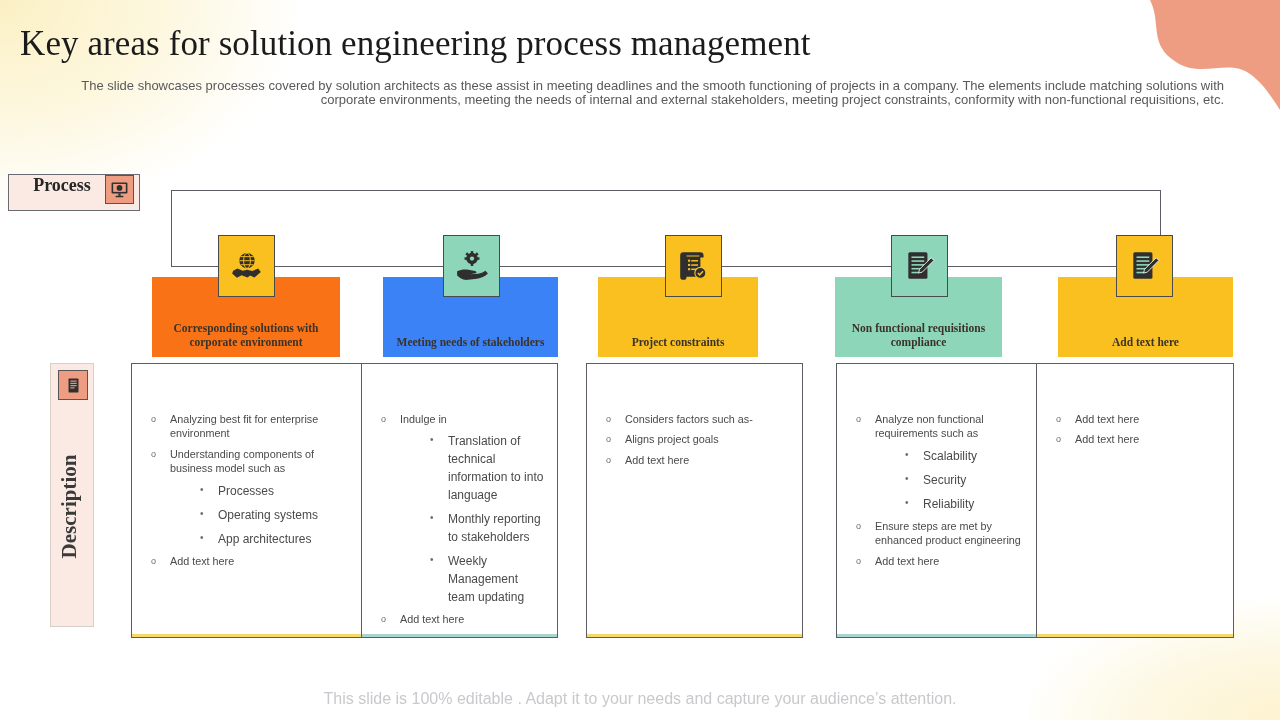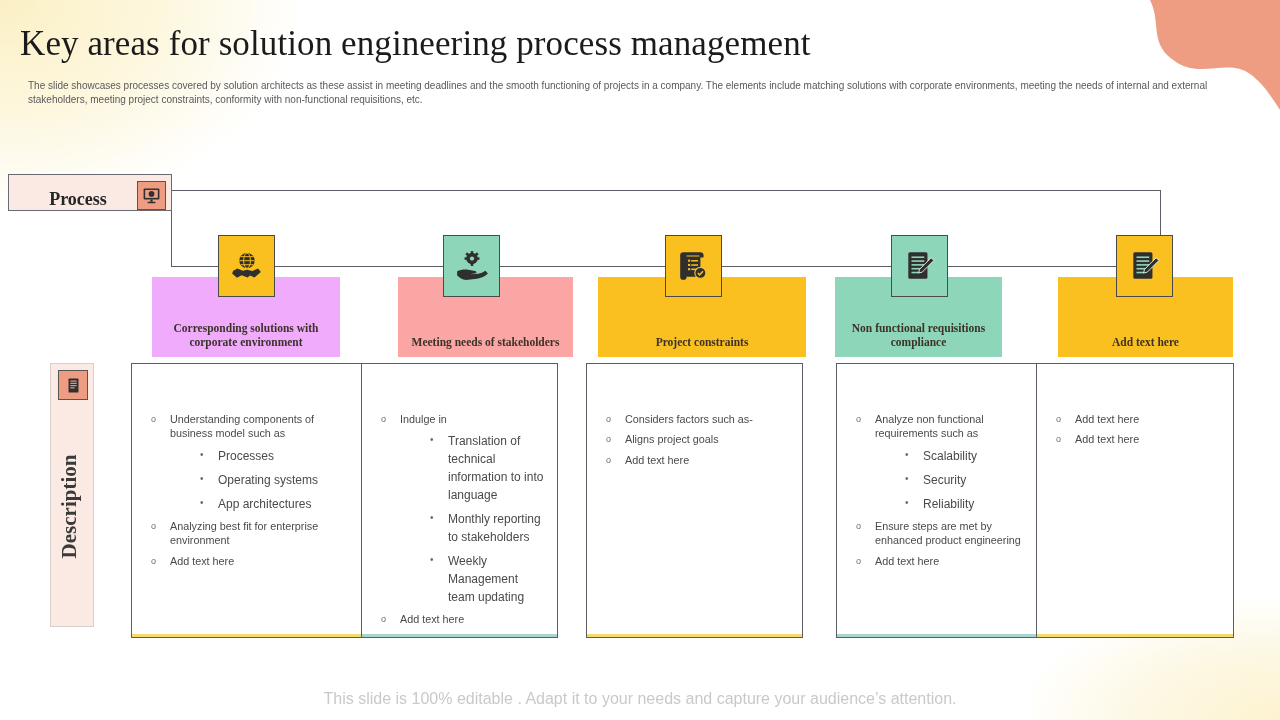--- a/index.html
+++ b/index.html
@@ -29,28 +29,28 @@
 
   
   .title {
     position:absolute; left:20px; top:24px;
     font-family:"Liberation Serif", serif;
     font-size:35px; color:#1b1b1b; letter-spacing:0.1px;
     white-space:nowrap;
   }
   .subtitle {
     position:absolute; left:28px; top:79px; width:1196px;
-    font-size:10px; line-height:13.6px; color:#59595c;
+    font-size:13px; line-height:13.6px; color:#59595c;text-align:right;
   }
 
   
   .process-box {
-    position:absolute; left:8px; top:174px; width:164px; height:37px;
+    position:absolute; left:8px; top:174px; width:132px; height:37px;
     background:#fbeae4; border:1px solid #6a6a72;
-    display:flex; align-items:flex-end;
+    display:flex; align-items:flex-start;
   }
   .process-label {
     flex:1; text-align:center;
     font-family:"Liberation Serif", serif; font-weight:bold;
     font-size:18px; color:#262626; padding-left:10px;
   }
   .process-icon {
     width:29px; height:29px; margin-right:5px;
     background:#ef9d82; border:1px solid #555;
     display:flex; align-items:center; justify-content:center;
@@ -171,48 +171,48 @@
       <rect x="7.5" y="5" width="9" height="1.6" fill="#ef9d82"></rect>
       <rect x="7.5" y="8.2" width="9" height="1.6" fill="#ef9d82"></rect>
       <rect x="7.5" y="11.4" width="9" height="1.6" fill="#ef9d82"></rect>
       <rect x="7.5" y="14.6" width="6" height="1.6" fill="#ef9d82"></rect>
     </svg>
   </div>
   <div class="desc-text">Description</div>
 </div>
 
 <div id="columns-root">
-    <div class="hdr" style="left:152px; width:188px; background:#f0abfc;">
+    <div class="hdr" style="left:152px; width:188px; background:#f97316;">
       <span>Corresponding solutions with corporate  environment</span>
     </div>
     <div class="icon-box" style="left:218px; background:#fac01f;">
       <svg width="34" height="34" viewBox="0 0 32 32">
         <circle cx="16" cy="11" r="7.2" fill="#2f2f2f"></circle>
         <g stroke="#fac01f" stroke-width="0.9" fill="none">
           <ellipse cx="16" cy="11" rx="3.2" ry="7.2"></ellipse>
           <path d="M8.9 11h14.2M10.1 7.2h11.8M10.1 14.8h11.8"></path>
         </g>
         <path d="M3 20.5l4-2.2 5 2.2 4-1 5 1.2 5.5-2.4 2.5 3.4-6 5.2-4-2-2.5 2-5.5-2.2L6.5 27 2 23z" fill="#2f2f2f"></path>
       </svg>
     </div>
     <div class="card" style="left:131px; width:231px;">
       <div class="card-inner">
         <ul>
+          <li class="b1"><span>Analyzing best fit for enterprise  environment</span></li>
           <li class="b1"><span>Understanding  components of business model such as</span><ul class="sub">
               <li class="b2"><span>Processes</span></li>
               <li class="b2"><span>Operating  systems</span></li>
               <li class="b2"><span>App architectures</span></li>
             </ul></li>
-          <li class="b1"><span>Analyzing best fit for enterprise  environment</span></li>
           <li class="b1"><span>Add text here</span></li>
         </ul>
       </div>
       <div class="accent" style="background:#f5d96a;"></div>
     </div>
-    <div class="hdr" style="left:398px; width:175px; background:#fca5a5;">
+    <div class="hdr" style="left:383px; width:175px; background:#3b82f6;">
       <span>Meeting needs of stakeholders</span>
     </div>
     <div class="icon-box" style="left:443px; background:#8ed6b9;">
       <svg width="34" height="34" viewBox="0 0 32 32">
         <circle cx="16" cy="9" r="5.4" fill="#2f2f2f"></circle>
         <circle cx="16" cy="9" r="2" fill="#8ed6b9"></circle>
         <g fill="#2f2f2f">
           <rect x="14.8" y="2" width="2.4" height="3"></rect>
           <rect x="14.8" y="13" width="2.4" height="3"></rect>
           <rect x="9" y="7.8" width="3" height="2.4"></rect>
@@ -229,21 +229,21 @@
           <li class="b1"><span>Indulge  in</span><ul class="sub">
               <li class="b2"><span>Translation  of technical information  to into language</span></li>
               <li class="b2"><span>Monthly reporting  to stakeholders</span></li>
               <li class="b2"><span>Weekly Management team updating</span></li>
             </ul></li>
           <li class="b1"><span>Add text here</span></li>
         </ul>
       </div>
       <div class="accent" style="background:#a9d4d0;"></div>
     </div>
-    <div class="hdr" style="left:598px; width:208px; background:#fac01f;">
+    <div class="hdr" style="left:598px; width:160px; background:#fac01f;">
       <span>Project constraints</span>
     </div>
     <div class="icon-box" style="left:665px; background:#fac01f;">
       <svg width="34" height="34" viewBox="0 0 32 32">
         <path d="M7 3h15a3 3 0 0 1 3 3v2h-4V6H9v20a3 3 0 0 1-3 3 3 3 0 0 1-3-3V6a3 3 0 0 1 3-3z" fill="#2f2f2f"></path>
         <rect x="8" y="7" width="14" height="19" rx="1" fill="#2f2f2f"></rect>
         <g fill="#fac01f">
           <rect x="10.4" y="10" width="2" height="2"></rect>
           <rect x="13.4" y="10.4" width="6.4" height="1.4"></rect>
           <rect x="10.4" y="14" width="2" height="2"></rect>

